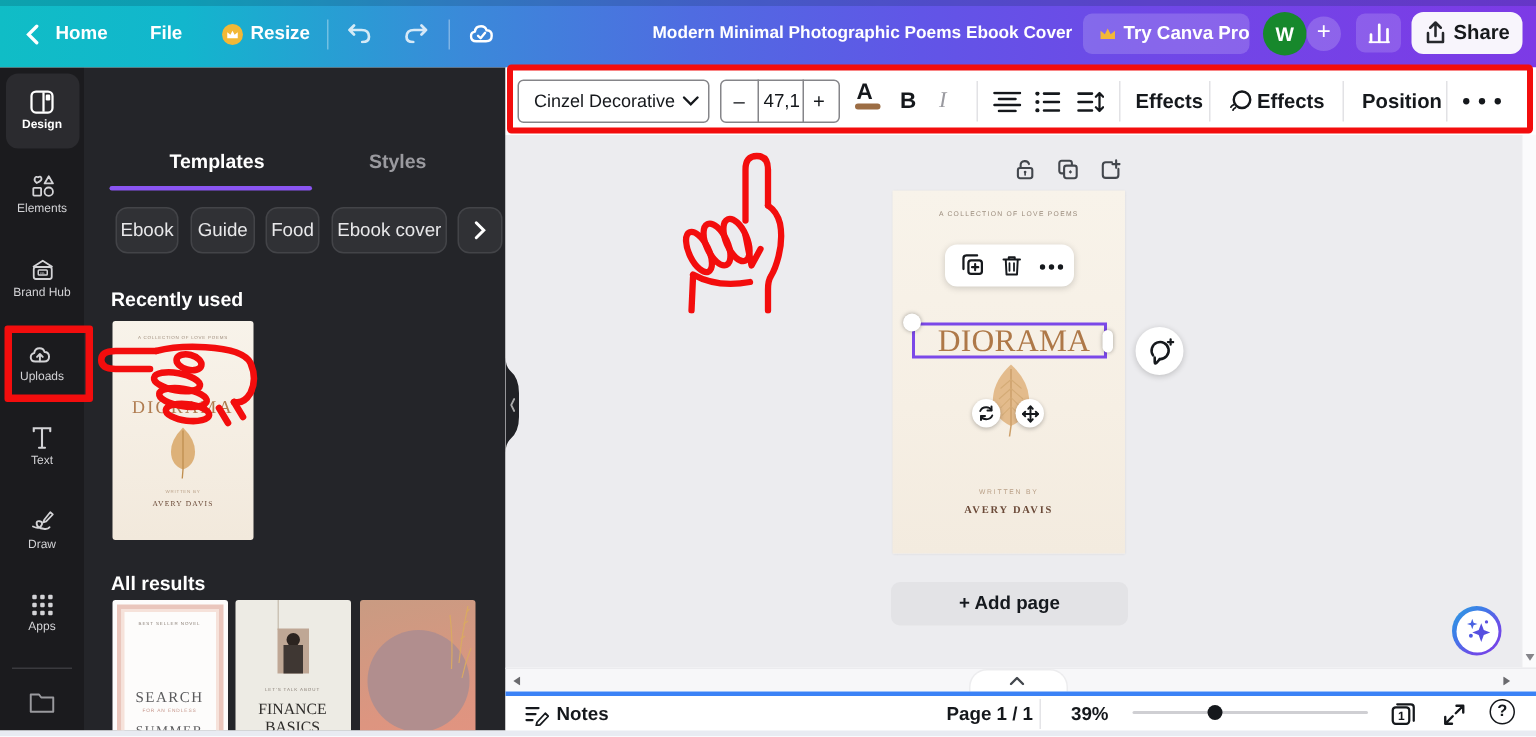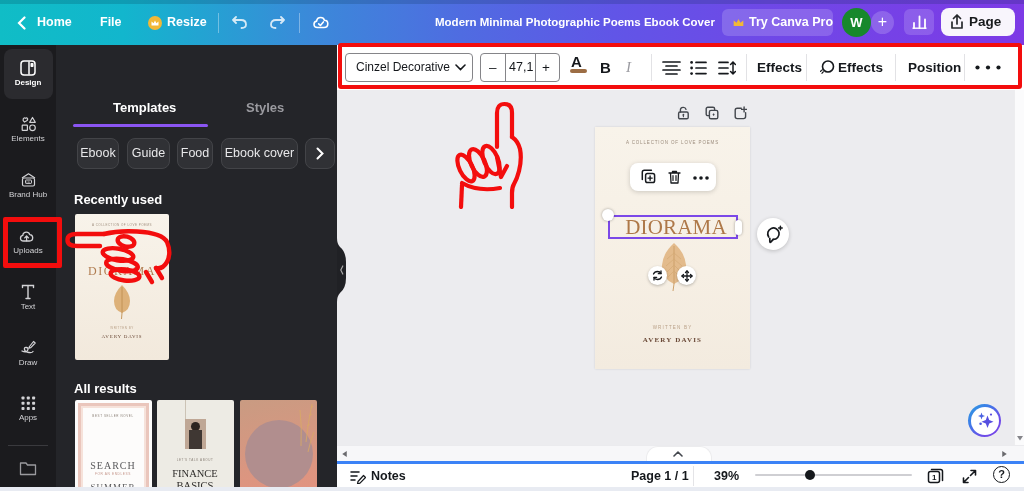--- a/index.html
+++ b/index.html
@@ -92,21 +92,21 @@
   <div class="abs" style="left:904px;top:9px;width:30px;height:26px;background:rgba(255,255,255,0.16);border-radius:6px"></div>
   <svg class="abs" style="left:912px;top:15px" width="15" height="14" viewBox="0 0 15 14">
       <path d="M2 13 L2 8 M7.5 13 L7.5 1.5 M13 13 L13 4.5" stroke="#fff" stroke-width="1.8" stroke-linecap="round"></path>
       <path d="M0.5 13.2 L14.5 13.2" stroke="#fff" stroke-width="1.4"></path>
     </svg>
   <div class="abs" style="left:941px;top:8px;width:74px;height:28px;background:#f8f5fc;border-radius:8px"></div>
   <svg class="abs" style="left:950px;top:14px" width="14" height="16" viewBox="0 0 14 16">
       <path d="M7 10 L7 1.5 M3.5 4.5 L7 1 L10.5 4.5" stroke="#26282c" stroke-width="1.7" fill="none" stroke-linecap="round" stroke-linejoin="round"></path>
       <path d="M2 8 L2 14 L12 14 L12 8" stroke="#26282c" stroke-width="1.7" fill="none" stroke-linecap="round" stroke-linejoin="round"></path>
     </svg>
-  <div class="abs" style="left:969px;top:0;color:#17191c;font-weight:bold;font-size:13.5px;line-height:44px">Page</div>
+  <div class="abs" style="left:969px;top:0;color:#17191c;font-weight:bold;font-size:13.5px;line-height:44px">Share</div>
 </div>
 
 <div class="abs" id="sidebar">
   <div class="abs" id="design-tile"></div>
   <div class="sb-item" style="top:15px">
     <svg width="16" height="16" viewBox="0 0 16 16">
         <rect x="1" y="1" width="14" height="14" rx="3" stroke="#fff" stroke-width="1.5" fill="none"></rect>
         <path d="M9 1.5 L9 14.5" stroke="#fff" stroke-width="1.5"></path>
         <rect x="10.5" y="3" width="3" height="4" rx="0.8" fill="#fff"></rect>
       </svg>
@@ -348,20 +348,21 @@
         <path d="M9 1 L9 3.7 L6.3 3.7 M2 10 L2 7.3 L4.7 7.3" stroke="#16191d" stroke-width="1.3" fill="none" stroke-linecap="round" stroke-linejoin="round"></path>
       </svg>
   </div>
   <div class="abs" style="left:340px;top:176px;width:19px;height:19px;border-radius:50%;background:#fff;box-shadow:0 1px 3px rgba(0,0,0,0.25)">
     <svg class="abs" style="left:3.5px;top:3.5px" width="12" height="12" viewBox="0 0 12 12">
         <path d="M6 1 L6 11 M1 6 L11 6" stroke="#16191d" stroke-width="1.3" stroke-linecap="round"></path>
         <path d="M4.5 2.5 L6 1 L7.5 2.5 M4.5 9.5 L6 11 L7.5 9.5 M2.5 4.5 L1 6 L2.5 7.5 M9.5 4.5 L11 6 L9.5 7.5" stroke="#16191d" stroke-width="1.3" fill="none" stroke-linecap="round" stroke-linejoin="round"></path>
       </svg>
   </div>
 
+  <div class="abs" style="left:257px;top:298px;width:158px;height:29px;background:#e3e3e6;border-radius:6px;text-align:center;font-size:12.5px;font-weight:bold;color:#15191e;line-height:29px">+ Add page</div>
 
   <div class="abs" style="left:631px;top:314px;width:33px;height:33px;border-radius:50%;background:linear-gradient(135deg,#2e9fe0,#3d7ce8,#6a4fe8,#7a3fe8)"></div>
   <div class="abs" style="left:633.5px;top:316.5px;width:28px;height:28px;border-radius:50%;background:#fff"></div>
   <svg class="abs" style="left:639px;top:321px" width="19" height="19" viewBox="0 0 19 19">
       <path d="M11.5 4.5 L13.2 9 L17.5 10.7 L13.2 12.4 L11.5 17 L9.8 12.4 L5.5 10.7 L9.8 9 Z" fill="#564fe0"></path>
       <path d="M5.5 1.5 L6.4 4.1 L9 5 L6.4 5.9 L5.5 8.5 L4.6 5.9 L2 5 L4.6 4.1 Z" fill="#4a62e2"></path>
       <circle cx="4.6" cy="12.8" r="1.3" fill="#4f58e2"></circle>
       <circle cx="15" cy="3.6" r="1.1" fill="#5a4fe0"></circle>
     </svg>
 

